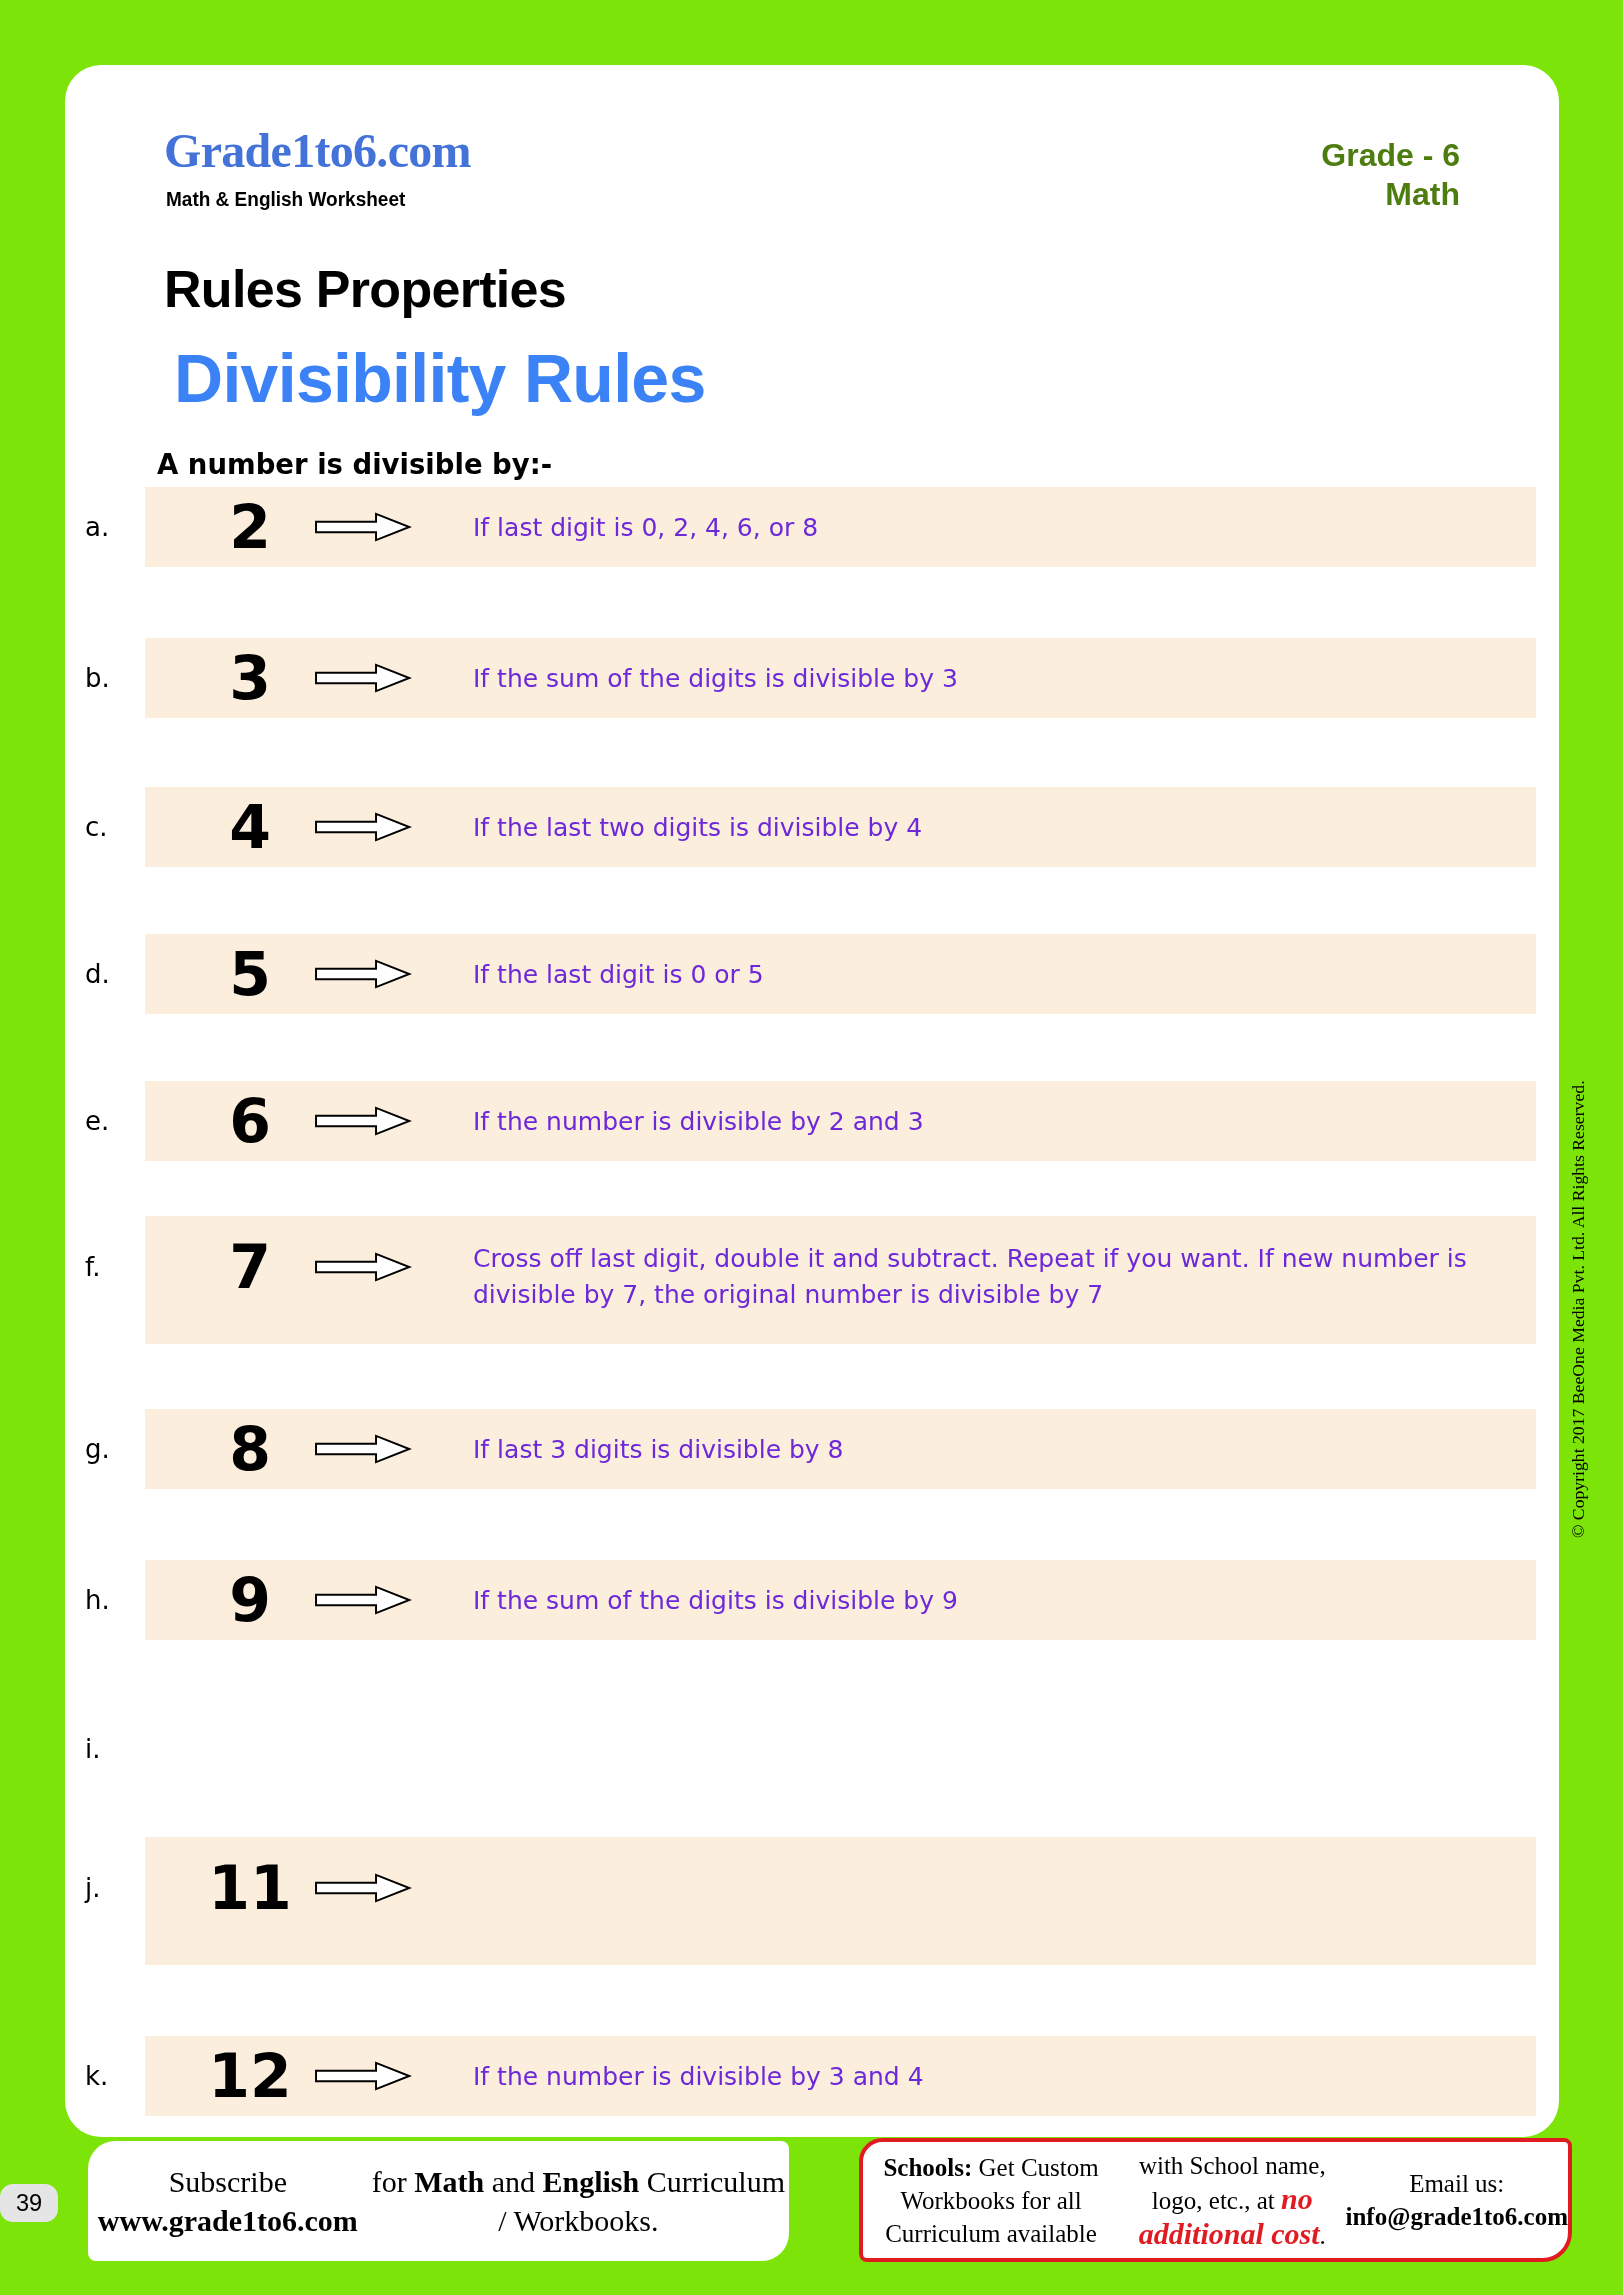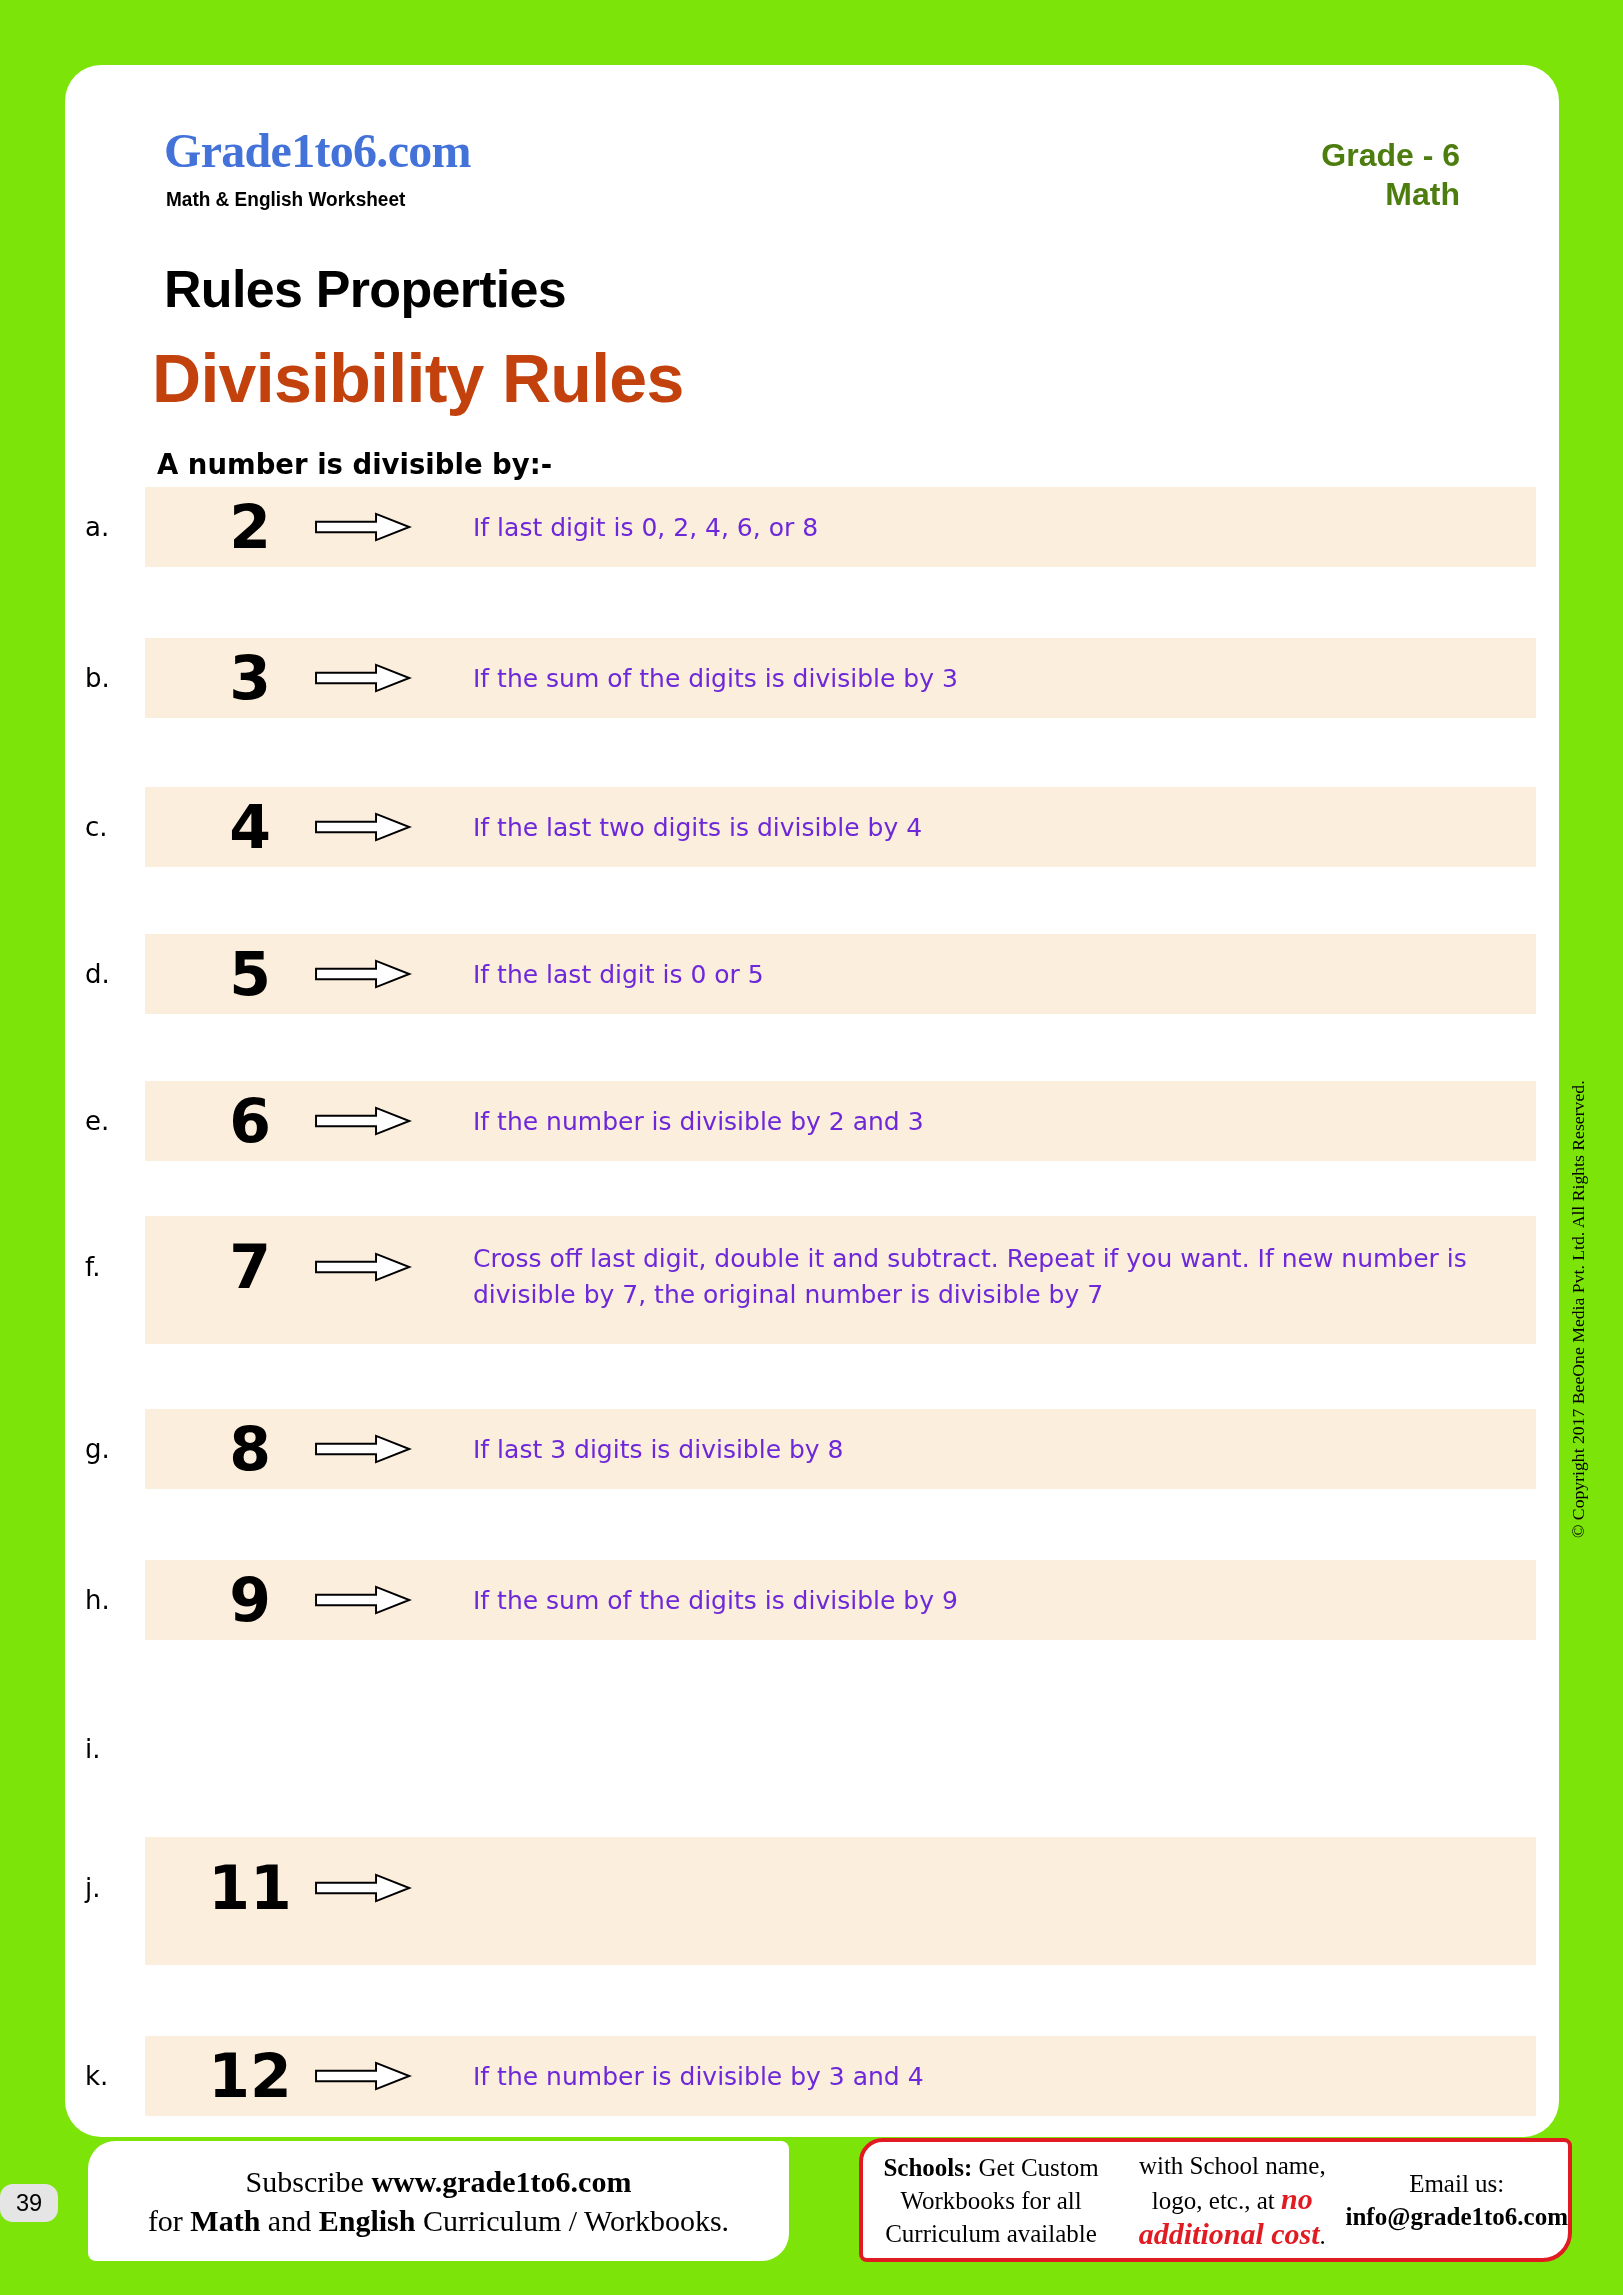--- a/index.html
+++ b/index.html
@@ -29,23 +29,23 @@
     font-family:"Liberation Sans",sans-serif;font-weight:bold;
     font-size:32px;color:#4d7c0f;line-height:39px;
   }
   
   .section-title{
     position:absolute;left:99px;top:194px;
     font-family:"Liberation Sans",sans-serif;font-weight:bold;
     font-size:52px;color:#000;letter-spacing:-0.7px;
   }
   .main-title{
-    position:absolute;left:87px;top:274px;
-    font-family:"Liberation Sans",sans-serif;font-weight:bold;
-    font-size:68px;color:#c2410c;letter-spacing:-0.7px;
+    position:absolute;left:109px;top:274px;
+    font-family:"Liberation Sans",sans-serif;font-weight:bold;
+    font-size:68px;color:#3b82f6;letter-spacing:-0.7px;
   }
   .intro{
     position:absolute;left:92px;top:383px;
     font-family:"DejaVu Sans",sans-serif;font-weight:bold;
     font-size:27.5px;color:#000;
   }
   
   .row{position:absolute;left:0;width:1623px;}
   .row-label{
     position:absolute;left:85px;top:50%;transform:translateY(-50%);
@@ -83,21 +83,21 @@
   
   .pagenum{
     position:absolute;left:0;top:2184px;width:58px;height:38px;
     background:#e5e5e5;color:#000;
     font-family:"Liberation Sans",sans-serif;font-size:23.6px;
     display:flex;align-items:center;justify-content:center;border-radius:13px;
   }
   .foot-left{
     position:absolute;left:88px;top:2141px;width:701px;height:120px;
     background:#fff;border-radius:27.5px 7.9px 27.5px 7.9px;
-    display:flex;flex-direction:column;align-items:center;justify-content:center;
+    display:flex;flex-direction:row;align-items:center;justify-content:center;
     font-family:"Liberation Serif",serif;font-size:30px;color:#000;line-height:39px;
     text-align:center;
   }
   .foot-right{
     position:absolute;left:859px;top:2138px;width:713px;height:124px;
     box-sizing:border-box;border:4.6px solid #E11B22;
     background:#fff;border-radius:23.6px 7.9px 29.4px 7.9px;
     display:flex;flex-direction:row;align-items:center;justify-content:center;
     font-family:"Liberation Serif",serif;font-size:25px;color:#000;line-height:33px;
     text-align:center;

